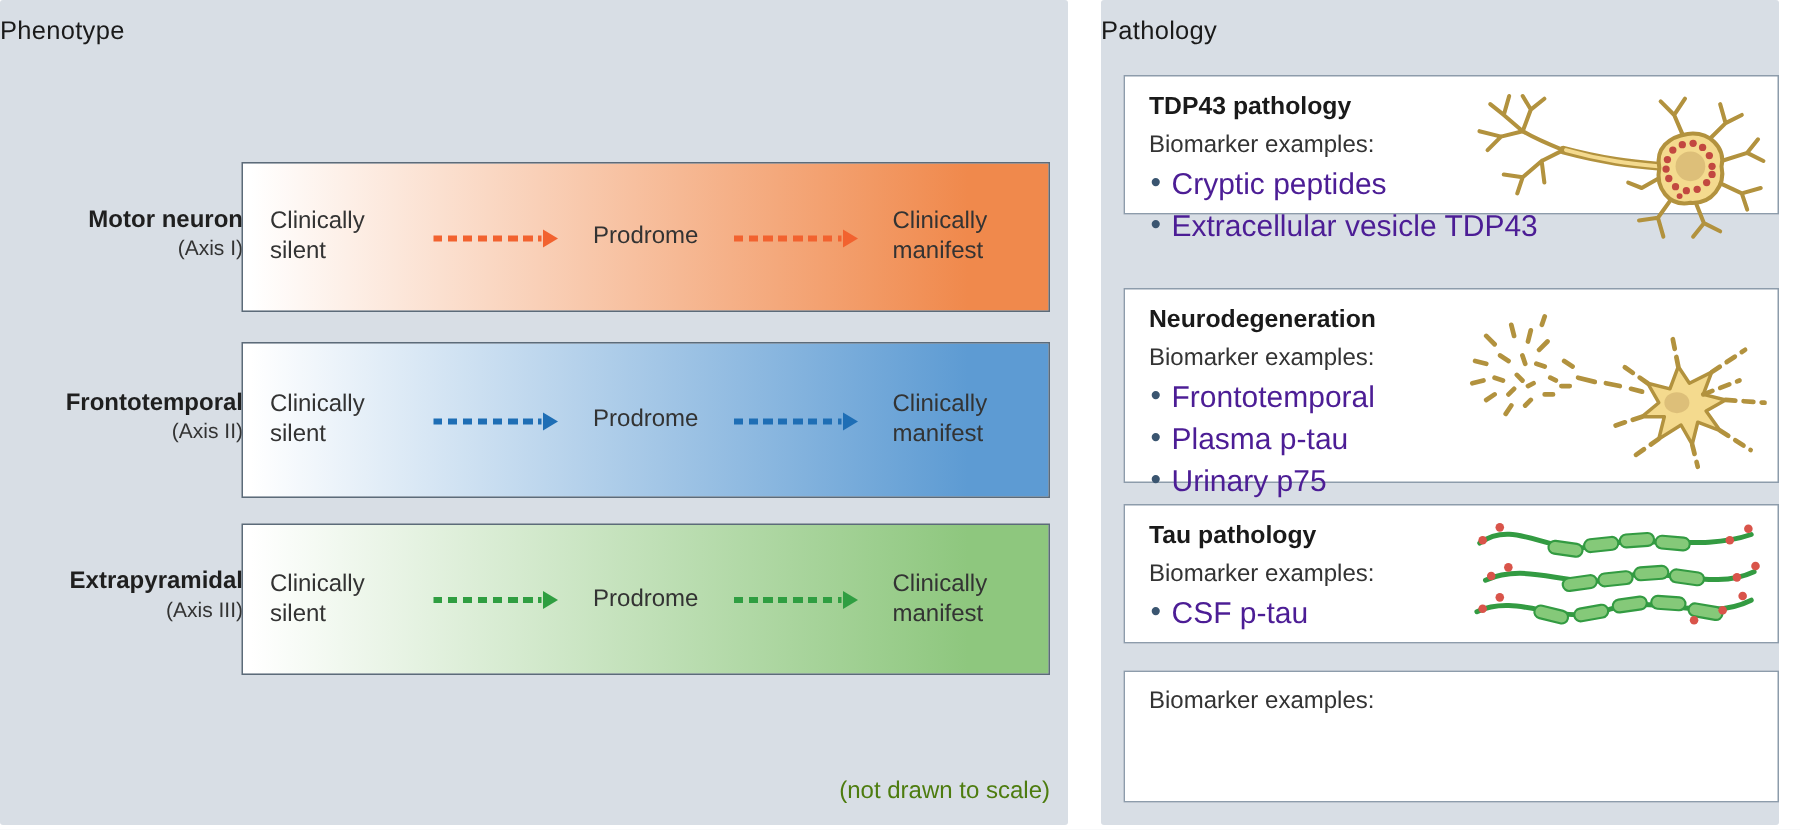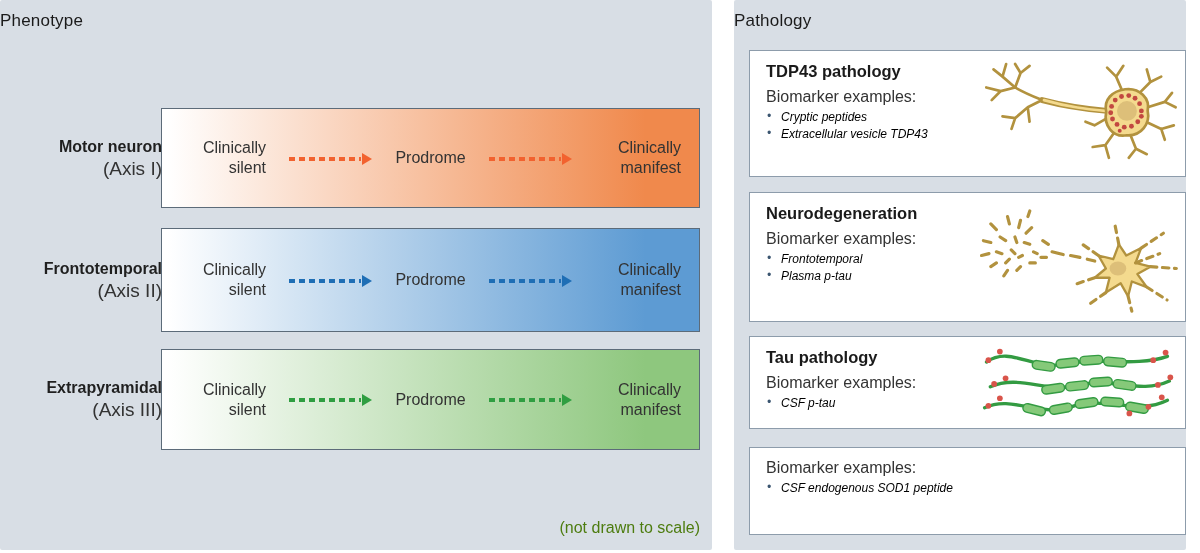--- a/index.html
+++ b/index.html
@@ -15,53 +15,53 @@
   .panel.right { left:734px; width:452px; height:550px; }
   .panel-title {
     position:absolute; top:11px; left:0; width:100%; 
     font-size:17px; font-weight:normal; color:#1a1a1a; letter-spacing:.2px;
   }
   
   .axis-label {
     position:absolute; left:12px; width:150px; text-align:right; line-height:1.25;
   }
   .axis-name { font-weight:bold; font-size:16px; color:#1f1f1f; }
-  .axis-sub  { font-size:19px; color:#333; }
+  .axis-sub  { font-size:14px; color:#333; }
   .band {
     position:absolute; left:161px; width:539px;
     border:1px solid var(--band-border,#5c6b79);
     display:flex; align-items:center; justify-content:space-between;
     padding:0 18px; box-sizing:border-box;
   }
   .band-orange { background:linear-gradient(90deg,#ffffff 1%, var(--accent-orange,#f0894c) 90%); --arrow:var(--arrow-orange,#f2622f); }
   .band-blue   { background:linear-gradient(90deg,#ffffff 1%, var(--accent-blue,#5d9bd3) 90%);   --arrow:var(--arrow-blue,#1e6eb5); }
   .band-green  { background:linear-gradient(90deg,#ffffff 1%, var(--accent-green,#8ec77e) 90%);  --arrow:var(--arrow-green,#2f9e41); }
   .stage-text { font-size:16px; line-height:1.22; color:#333; }
-  .two-line { width:86px; text-align:right; }
+  .two-line { width:86px; text-align:left; }
   .arrow { display:flex; align-items:center; margin-top:1px; }
   .dashes {
     width:72px; height:4px;
     background-image:repeating-linear-gradient(90deg, var(--arrow) 0 6px, transparent 6px 10px);
   }
   .arrow-head {
     width:0; height:0; margin-left:1px;
     border-left:10px solid var(--arrow);
     border-top:6px solid transparent; border-bottom:6px solid transparent;
   }
   .footnote { position:absolute; right:12px; bottom:13px; font-size:16px; color:#4d7c0f; }
   
   .pbox {
     position:absolute; left:15px; width:437px; background:#ffffff;
     border:1.5px solid var(--box-border,#8d9cab);
     box-sizing:border-box; padding:11px 16px;
   }
   .pbox-title { font-size:16.5px; font-weight:bold; color:#1a1a1a; margin:0 0 7px 0; }
   .pbox-label { font-size:16px; color:#333; margin:0 0 3px 0; }
   .bullets { list-style:none; margin:0; padding:0; }
-  .bullets li { position:relative; padding-left:15px; font-size:12px; line-height:1.4; color:#000000;font-style:italic; }
+  .bullets li { position:relative; padding-left:15px; font-size:20px; line-height:1.4; color:#4c1d95; }
   .bullets li::before { content:"•"; position:absolute; left:1px; top:-1px; color:var(--bullet,#3a5570); }
   .illus { position:absolute; }
   
   .n-line  { stroke:var(--neuron-gold,#b2923e); stroke-width:3; fill:none; stroke-linecap:round; stroke-linejoin:round; }
   .n-thick { stroke-width:6.5; }
   .n-inner { stroke:var(--neuron-fill,#f4da8e); stroke-width:3; fill:none; stroke-linecap:round; }
   .soma    { fill:var(--neuron-fill,#f4da8e); stroke:var(--neuron-gold,#b2923e); stroke-width:3; stroke-linejoin:round; }
   .nucleus { fill:var(--neuron-nucleus,#ddbf79); }
   .agg     { fill:var(--aggregate-red,#c24840); }
   .frag    { stroke:var(--neuron-gold,#b2923e); stroke-width:3.4; fill:none; stroke-linecap:round; }
@@ -132,21 +132,21 @@
       </div>
       <div class="stage-text two-line">Clinically manifest</div>
     </div>
 
     <div class="footnote">(not drawn to scale)</div>
   </div>
 
   <div class="panel right">
     <div class="panel-title">Pathology</div>
 
-    <div class="pbox" style="top:50px;height:127px">
+    <div class="pbox" style="top:50px;height:93px">
       <div class="pbox-title">TDP43 pathology</div>
       <div class="pbox-label">Biomarker examples:</div>
       <ul class="bullets">
         <li>Cryptic peptides</li>
         <li>Extracellular vesicle TDP43</li>
       </ul>
       <svg class="illus" style="top:4px;right:3px" width="212" height="110" viewBox="0 0 235 122">
         <g class="n-line">
           <path d="M80 50 C70 46 60 42 50 36"></path>
           <path d="M50 36 L36 24 M36 24 L26 16 M36 24 L40 10 M50 36 L34 40 M34 40 L18 36 M34 40 L24 50"></path>
@@ -185,20 +185,21 @@
         </g>
       </svg>
     </div>
 
     <div class="pbox" style="top:192px;height:130px">
       <div class="pbox-title">Neurodegeneration</div>
       <div class="pbox-label">Biomarker examples:</div>
       <ul class="bullets">
         <li>Frontotemporal</li>
         <li>Plasma p-tau</li>
+        <li>Urinary p75</li>
       </ul>
       <svg class="illus" style="top:3px;right:4px" width="218" height="119" viewBox="0 0 235 128">
         <g class="frag">
           <path d="M30 30 L36 36 M48 22 L50 30 M62 26 L60 34 M74 34 L68 40 M22 48 L30 50 M40 44 L46 48 M56 44 L58 50"></path>
           <path d="M20 64 L28 62 M36 60 L42 62 M52 58 L56 62 M66 50 L72 52 M30 76 L36 72 M46 72 L50 68"></path>
           <path d="M60 66 L64 64 M76 60 L80 62 M44 86 L48 80 M58 80 L62 76 M72 72 L78 72 M86 48 L92 52 M84 66 L90 66 M70 22 L72 16"></path>
         </g>
         <g class="frag">
           <path d="M96 60 L108 63 M116 64 L126 66 M134 68 L142 70"></path>
         </g>
@@ -256,18 +257,15 @@
             <circle cx="24" cy="62" r="3"></circle>
             <circle cx="180" cy="71" r="3"></circle>
             <circle cx="194" cy="61" r="3"></circle>
             <circle cx="160" cy="78" r="3"></circle>
         </g>
       </svg>
     </div>
 
     <div class="pbox" style="top:447px;height:88px">
       <div class="pbox-label">Biomarker examples:</div>
-      <ul class="bullets">
-        <li>CSF endogenous SOD1 peptide</li>
-      </ul>
     </div>
   </div>
 </div>
 
 </body></html>

